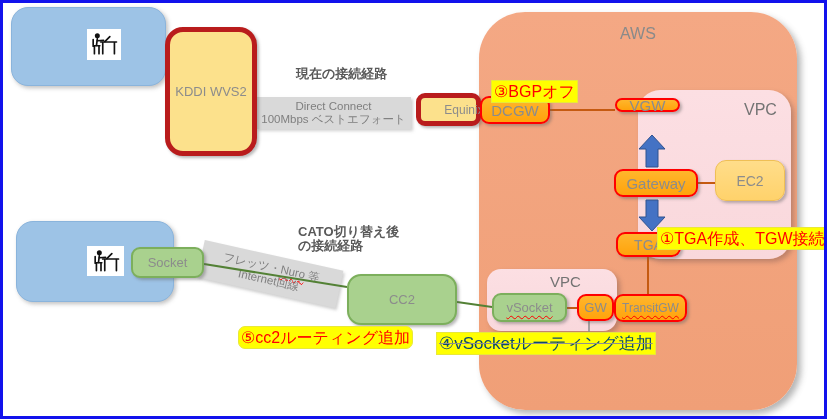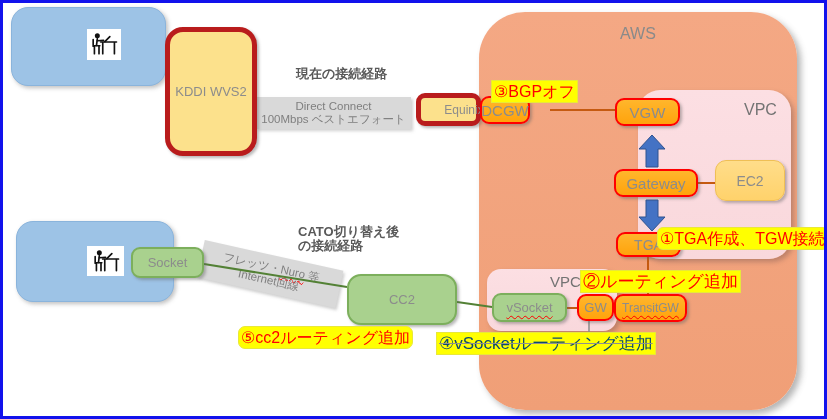--- a/index.html
+++ b/index.html
@@ -117,24 +117,24 @@
     <polygon points="643,164 643,146 636,146 649,132 662,146 655,146 655,164" fill="#4472C4" stroke="#2F528F" stroke-width="1"></polygon>
     <polygon points="643,197 655,197 655,214 662,214 649,228 636,214 643,214" fill="#4472C4" stroke="#2F528F" stroke-width="1"></polygon>
   </svg>
 
   <div class="abs node node-yellow" style="left:162px; top:24px; width:92px; height:129px;">
     <span>KDDI WVS2</span>
   </div>
   <div class="abs node node-yellow" style="left:413px; top:90px; width:65px; height:33px; border-radius:9px; font-size:12px;padding-left:31px;">
     <span>Equinix</span>
   </div>
-  <div class="abs node node-orange" style="left:477px; top:93px; width:50px; height:28px; font-size:15px;">
+  <div class="abs node node-orange" style="left:477px; top:93px; width:70px; height:28px; font-size:15px;">
     <span>DCGW</span>
   </div>
-  <div class="abs node node-orange" style="left:612px; top:95px; width:65px; height:28px; font-size:15px;">
+  <div class="abs node node-orange" style="left:612px; top:95px; width:65px; height:14px; font-size:15px;">
     <span>VGW</span>
   </div>
   <div class="abs node node-orange" style="left:611px; top:166px; width:84px; height:28px; font-size:15px;">
     <span>Gateway</span>
   </div>
   <div class="abs node node-ec2" style="left:712px; top:157px; width:70px; height:41px;">
     <span>EC2</span>
   </div>
   <div class="abs node node-orange" style="left:613px; top:229px; width:65px; height:25px;">
     <span>TGA</span>
@@ -149,18 +149,17 @@
     <span>Socket</span>
   </div>
   <div class="abs node node-green" style="left:344px; top:271px; width:110px; height:51px; border-radius:14px;text-align:right;">
     <span>CC2</span>
   </div>
   <div class="abs node node-green" style="left:489px; top:290px; width:75px; height:29px;">
     <span class="wavy">vSocket</span>
   </div>
 
   <div class="abs tag" style="left:488px; top:77px;">③BGPオフ</div>
-  <div class="abs tag" style="left:654px; top:224px;border-radius:6px;">①TGA作成、TGW接続</div>
-  <div class="abs tag" style="left:577px; top:267px; font-size:17px;">②ルーティング追加</div>
+  <div class="abs tag" style="left:654px; top:224px;">①TGA作成、TGW接続</div>
   <div class="abs tag tag-done" style="left:433px; top:329px; font-size:17px;">④vSocketルーティング追加</div>
   <div class="abs tag" style="left:235px; top:323px; font-size:16px;border-radius:7px;">⑤cc2ルーティング追加</div>
 
 </div>
 
 </body></html>

